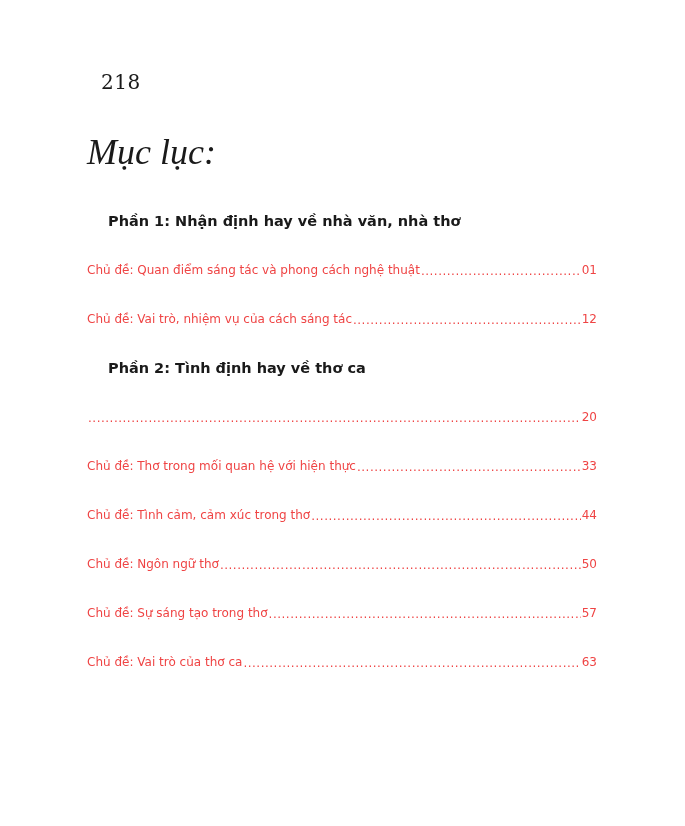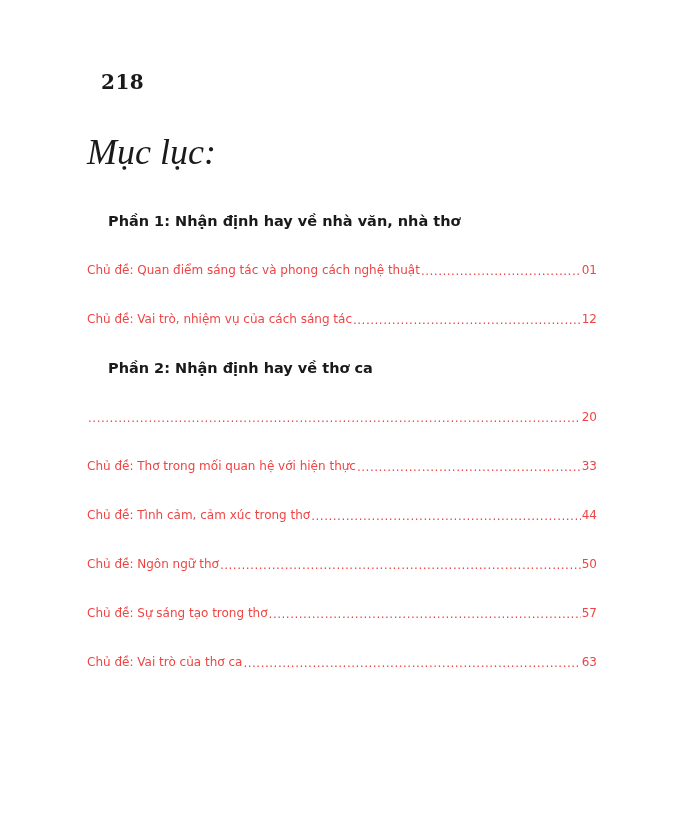--- a/index.html
+++ b/index.html
@@ -12,21 +12,21 @@
       height: 826px;
       position: relative;
       overflow: hidden;
       color: #1a1a1a;
     }
     .page-number {
       position: absolute;
       left: 101px;
       top: 70px;
       font-family: "DejaVu Serif", serif;
-      font-weight: bold;
+      font-weight: normal;
       font-size: 20px;
       letter-spacing: 0.5px;
       color: #1a1a1a;
     }
     .toc-title {
       position: absolute;
       left: 87px;
       top: 130px;
       font-family: "Liberation Serif", serif;
       font-style: italic;
@@ -95,21 +95,21 @@
     <span class="leader"></span>
     <span class="page">01</span>
   </div>
 
   <div class="toc-row toc-entry">
     <span class="label">Chủ đề: Vai trò, nhiệm vụ của cách sáng tác</span>
     <span class="leader"></span>
     <span class="page">12</span>
   </div>
 
-  <div class="toc-row toc-section">Phần 2: Nhận định hay về thơ ca</div>
+  <div class="toc-row toc-section">Phần 2: Tình định hay về thơ ca</div>
 
   <div class="toc-row toc-entry">
     <span class="leader"></span>
     <span class="page">20</span>
   </div>
 
   <div class="toc-row toc-entry">
     <span class="label">Chủ đề: Thơ trong mối quan hệ với hiện thực</span>
     <span class="leader"></span>
     <span class="page">33</span>

